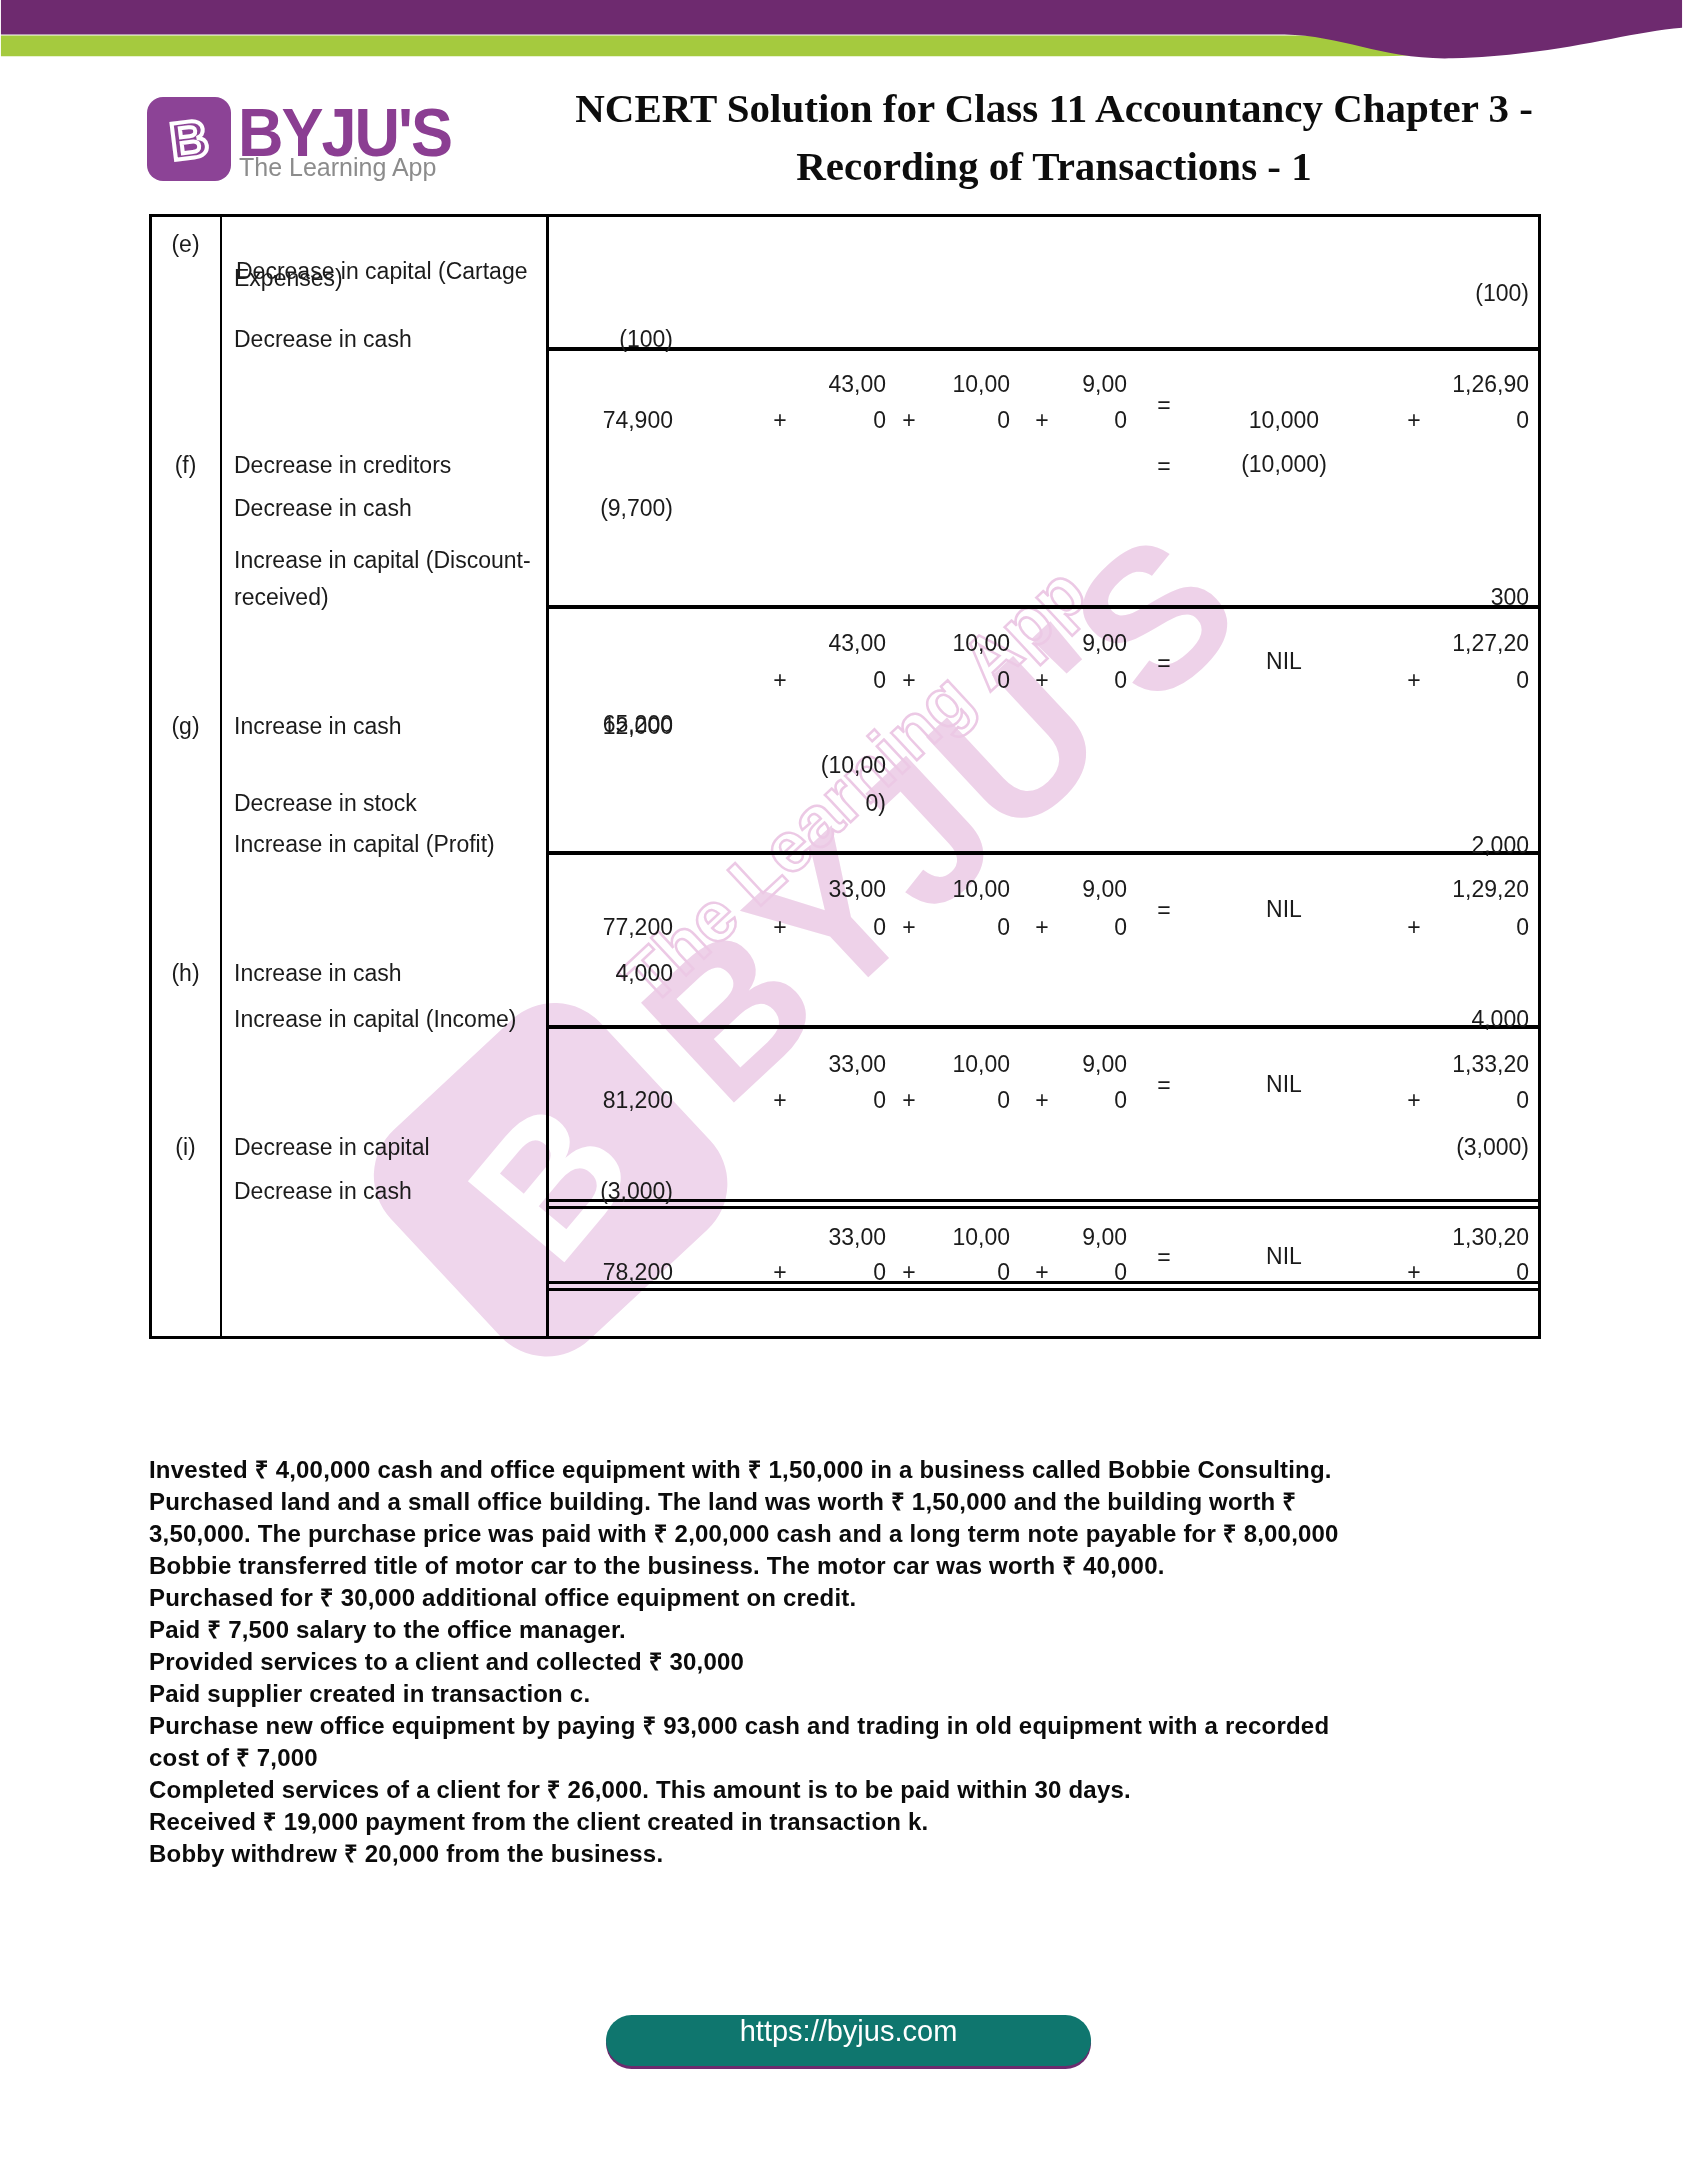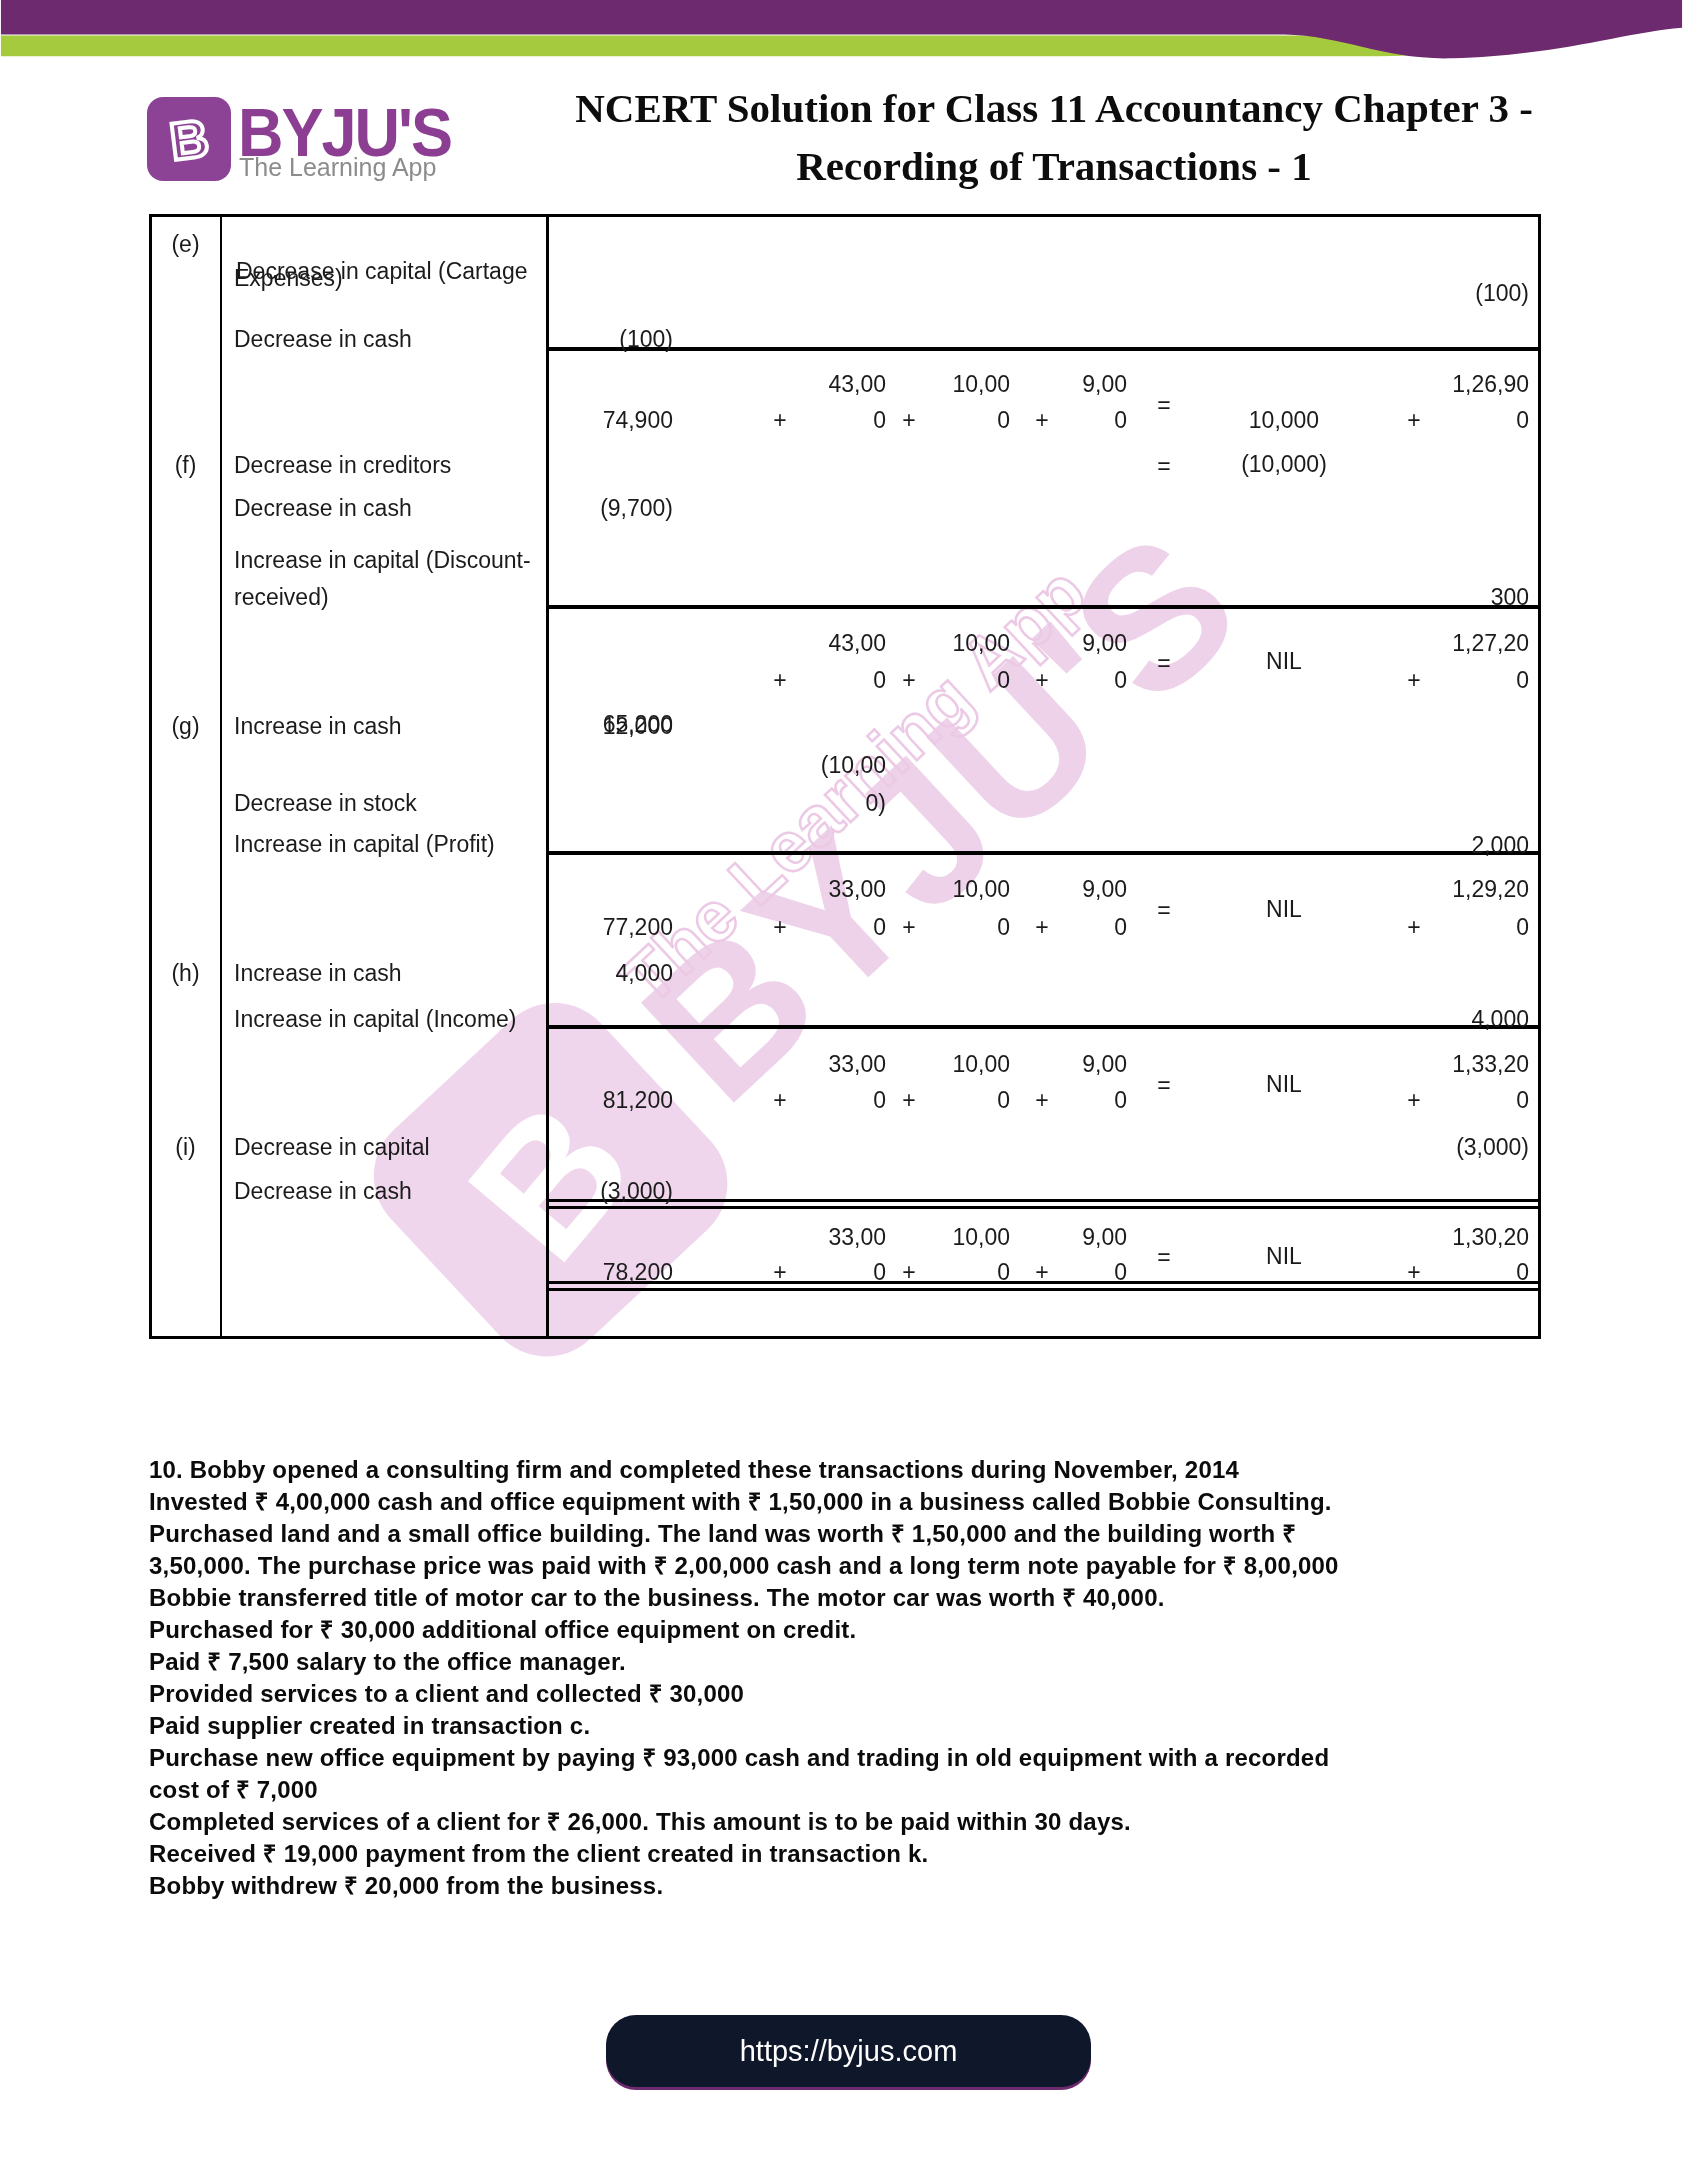--- a/index.html
+++ b/index.html
@@ -28,22 +28,22 @@
   
   .tborder{position:absolute;left:149px;top:214px;width:1392px;height:1125px;border:3px solid #000;box-sizing:border-box;}
   .vline{position:absolute;top:214px;height:1125px;width:2px;background:#000;}
   .hline{position:absolute;background:#000;left:546px;width:995px;}
   .cell{position:absolute;font-size:23px;line-height:26px;white-space:nowrap;color:#1b1b1b;}
   .ar{text-align:right;} .al{text-align:left;} .ac{text-align:center;}
   
   .question{position:absolute;left:149px;top:1454px;width:1445px;}
   .qline{font-size:24px;font-weight:bold;line-height:32px;white-space:nowrap;letter-spacing:0.2px;color:#0b0b0b;}
   
-  .pill{position:absolute;left:606px;top:2015px;width:485px;height:72px;background:#0f172a;
-      border-radius:30px;display:flex;align-items:center;justify-content:center;
+  .pill{position:absolute;left:606px;top:2015px;width:485px;height:51px;background:#0f766e;
+      border-radius:30px;display:flex;align-items:flex-start;justify-content:center;
       box-shadow:0 3px 0 #6d2a6e;}
   .pill span{color:#ffffff;font-size:29px;}
 </style>
 </head>
 <body>
 
 <svg class="hdr-svg" viewBox="0 0 1700 90">
   <path d="M0,36 H1330 C1390,36 1430,44 1465,53 C1430,57 1390,57 1340,57 L0,57 Z" fill="#a5ca3e"></path>
   <path d="M0,0 H1700 V28 C1640,33 1575,56 1468,59 C1398,61 1358,36 1298,35 L0,35 Z" fill="#6e2a6f"></path>
 </svg>
@@ -188,21 +188,20 @@
     <div class="cell ar" style="left: 1422px; top: 914px; width: 107px;">0</div>
     <div class="cell ar" style="left: 1422px; top: 1006px; width: 107px;">4,000</div>
     <div class="cell ar" style="left: 1422px; top: 1051px; width: 107px;">1,33,20</div>
     <div class="cell ar" style="left: 1422px; top: 1087px; width: 107px;">0</div>
     <div class="cell ar" style="left: 1422px; top: 1134px; width: 107px;">(3,000)</div>
     <div class="cell ar" style="left: 1422px; top: 1224px; width: 107px;">1,30,20</div>
     <div class="cell ar" style="left: 1422px; top: 1259px; width: 107px;">0</div>
   </div>
 
 <div class="question">
-    <div class="qline">10. Bobby opened a consulting firm and completed these transactions during November, 2014</div>
     <div class="qline">Invested ₹ 4,00,000 cash and office equipment with ₹ 1,50,000 in a business called Bobbie Consulting.</div>
     <div class="qline">Purchased land and a small office building. The land was worth ₹ 1,50,000 and the building worth ₹</div>
     <div class="qline">3,50,000. The purchase price was paid with ₹ 2,00,000 cash and a long term note payable for ₹ 8,00,000</div>
     <div class="qline">Bobbie transferred title of motor car to the business. The motor car was worth ₹ 40,000.</div>
     <div class="qline">Purchased for ₹ 30,000 additional office equipment on credit.</div>
     <div class="qline">Paid ₹ 7,500 salary to the office manager.</div>
     <div class="qline">Provided services to a client and collected ₹ 30,000</div>
     <div class="qline">Paid supplier created in transaction c.</div>
     <div class="qline">Purchase new office equipment by paying ₹ 93,000 cash and trading in old equipment with a recorded</div>
     <div class="qline">cost of ₹ 7,000</div>

